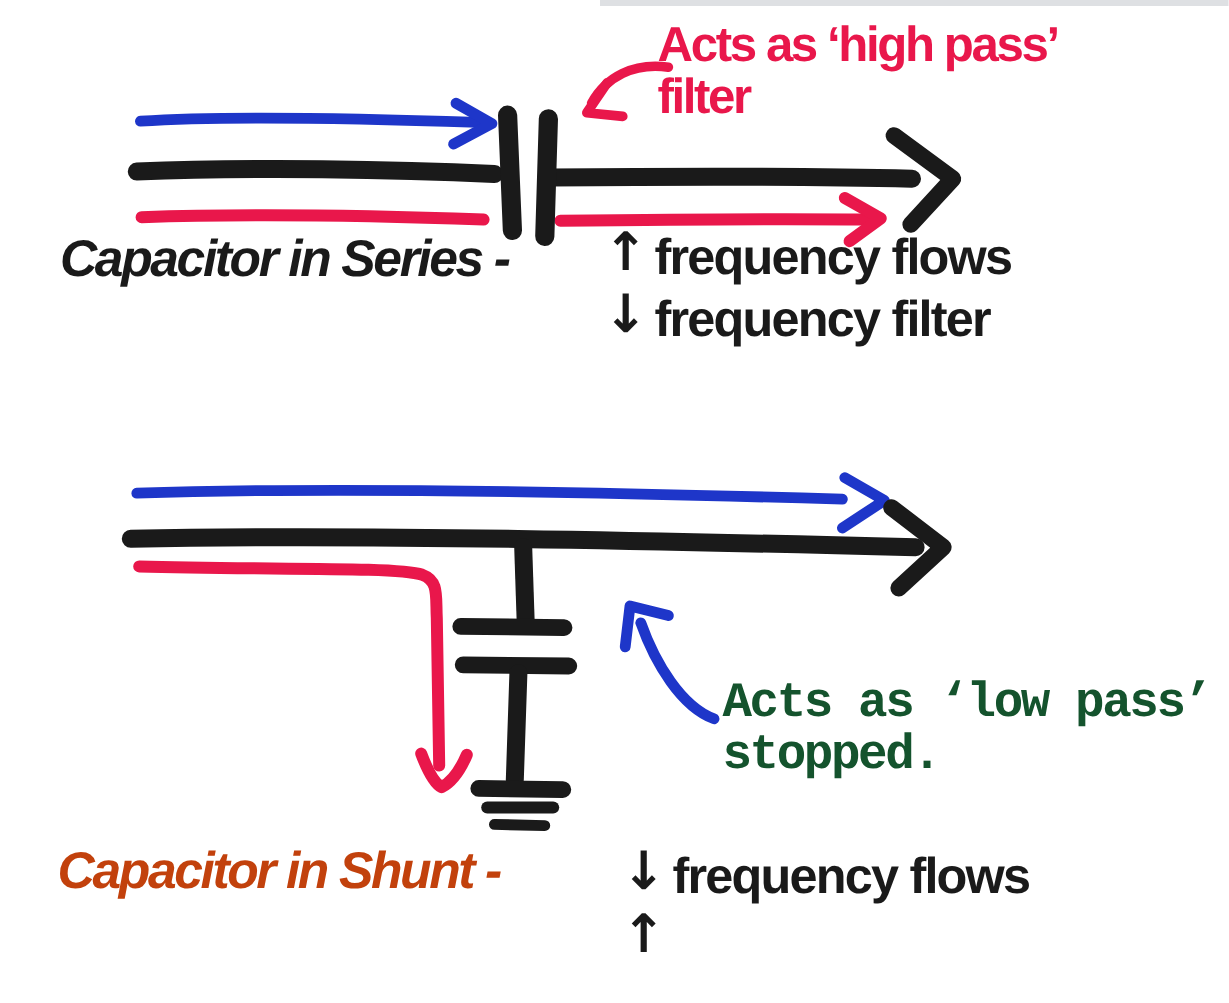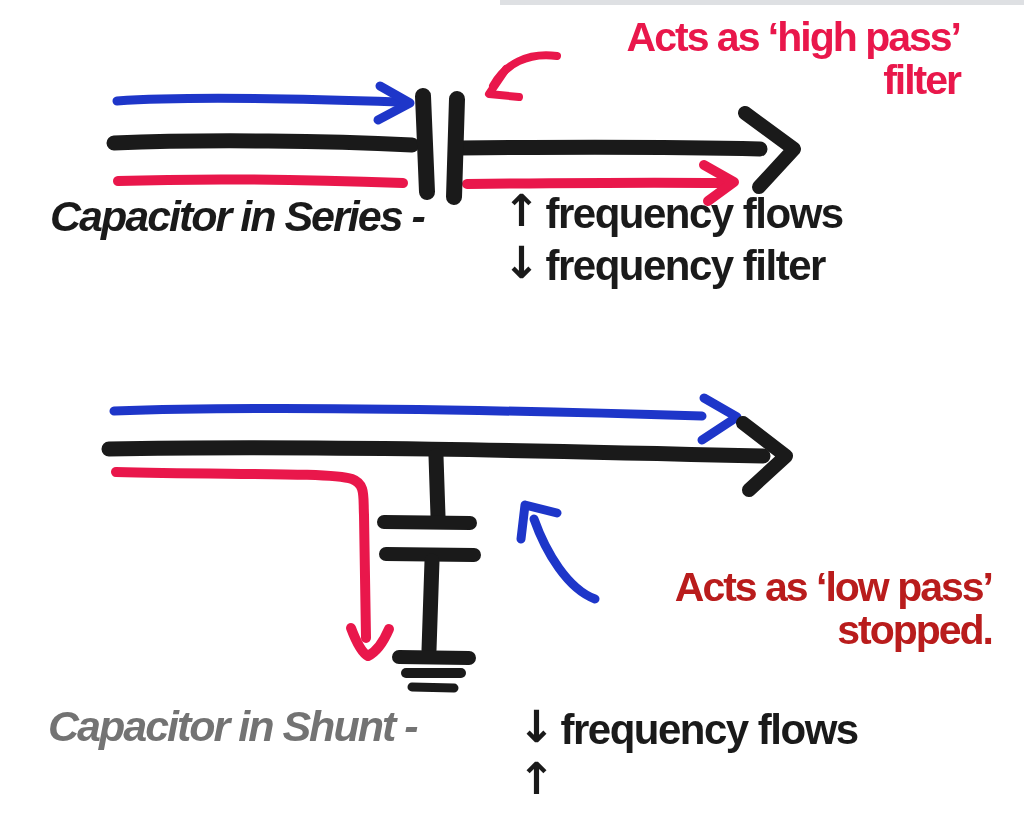--- a/index.html
+++ b/index.html
@@ -9,21 +9,21 @@
     position:relative; width:1024px; height:836px; background:#ffffff;
     font-family:"Liberation Sans", sans-serif;
   }
   svg.art { position:absolute; left:0; top:0; }
   svg.art path { fill:none; stroke-linecap:round; stroke-linejoin:round; }
   .txt { position:absolute; font-weight:bold; white-space:nowrap; }
   .caption { font-size:43px; letter-spacing:-2px;font-style:italic; }
   .notes { font-size:42px; letter-spacing:-1.5px; line-height:1.24; }
   .note-line { display:flex; align-items:flex-start; }
   .arrow-glyph { font-family:"DejaVu Sans", sans-serif; font-size:1.05em; margin-right:7px; line-height:1.05; }
-  .annotation { font-size:41px; letter-spacing:-2px; line-height:1.04; text-align:right; }
+  .annotation { font-size:41px; letter-spacing:-2px; line-height:1.04; text-align:left; }
 </style>
 </head>
 <body>
 
 <div class="canvas">
 
   <svg class="art" width="1024" height="836" viewBox="0 0 1024 836">
 
     <rect x="500" y="0" width="524" height="5" opacity="0.55" fill="#c3c7cc"></rect>
 
@@ -103,26 +103,26 @@
     <div class="note-line">
       <span class="arrow-glyph">↑</span>
       <span>frequency flows</span>
     </div>
     <div class="note-line">
       <span class="arrow-glyph">↓</span>
       <span>frequency filter</span>
     </div>
   </div>
 
-  <div class="txt annotation" style="left: 602px; top: 566px; width: 390px; color: #b91c1c;">
+  <div class="txt annotation" style="left: 602px; top: 566px; width: 390px; color: #14532d; font-family: Liberation Mono, monospace;">
     <div>Acts as ‘low pass’</div>
     <div>stopped.</div>
   </div>
 
-  <div class="txt caption" style="left: 48px; top: 702px; color: #737373;">Capacitor in Shunt -</div>
+  <div class="txt caption" style="left: 48px; top: 702px; color: #c2410c;">Capacitor in Shunt -</div>
 
   <div class="txt notes" style="left: 518px; top: 704px; color: rgb(26, 26, 26);">
     <div class="note-line">
       <span class="arrow-glyph">↓</span>
       <span>frequency flows</span>
     </div>
     <div class="note-line">
       <span class="arrow-glyph">↑</span>
     </div>
   </div>

